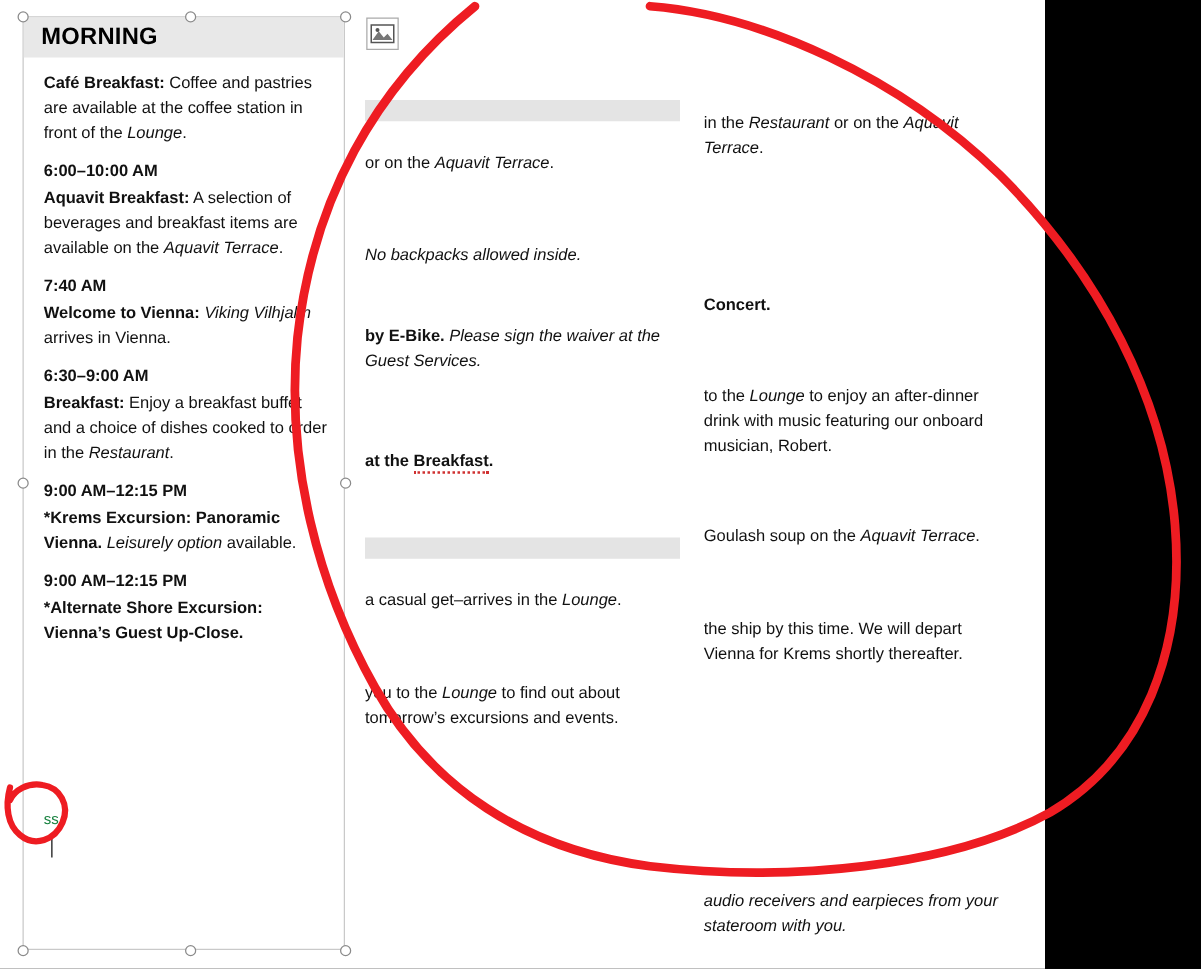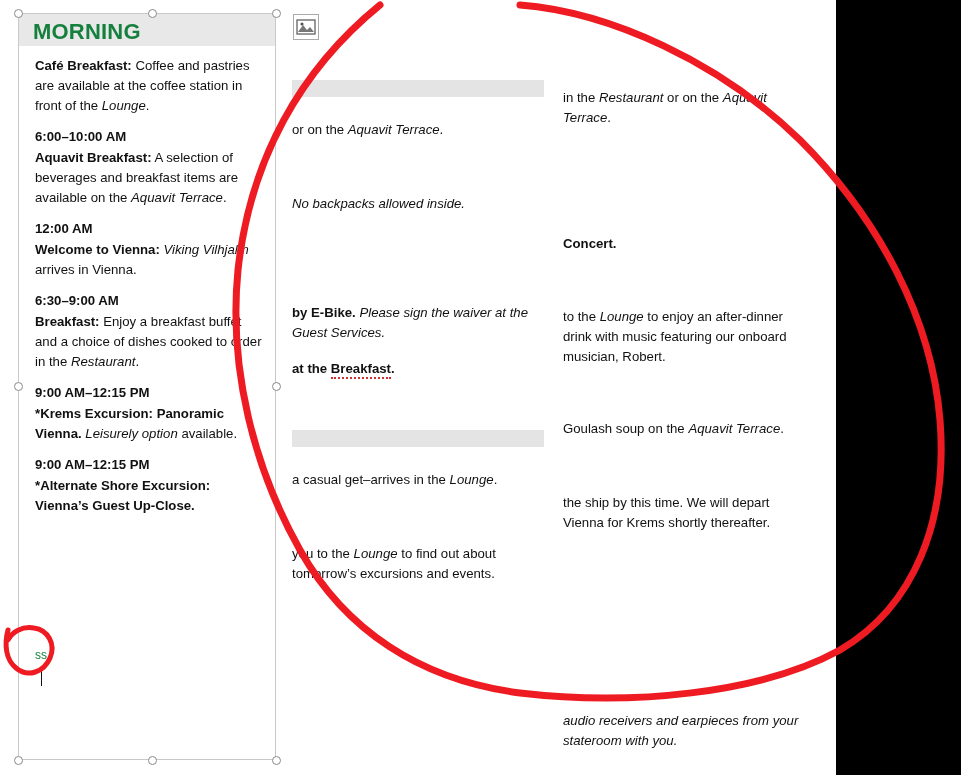--- a/index.html
+++ b/index.html
@@ -45,23 +45,23 @@
     top: 0px;
     width: 100%;
     height: 32px;
     background: #e8e8e8;
     box-sizing: border-box;
   }
   #morning-header .title {
     position: absolute;
     left: 14px;
     top: 5px;
-    font-size: 22px;
+    font-size: 19px;
     font-weight: bold;
-    color: #15803d;
+    color: #000000;
     letter-spacing: 0.2px;
   }
   .left-body {
     position: absolute;
     left: 16px;
     top: 42px;
     width: 232px;
     font-size: 13.2px;
     line-height: 20px;
     color: #111111;
@@ -179,21 +179,21 @@
     <div class="gray-bar" style="left:292px; top:80px; width:252px;"></div>
     <div class="gray-bar" style="left:292px; top:430px; width:252px;"></div>
 
     <div class="mid-col">
       <div class="abs" style="top:120px; width:252px;">
         <span>or on the </span><i>Aquavit Terrace</i><span>.</span>
       </div>
       <div class="abs" style="top:194px; width:252px;">
         <i>No backpacks allowed inside.</i>
       </div>
-      <div class="abs" style="top:259px; width:252px;margin-top:44px;">
+      <div class="abs" style="top:259px; width:252px;">
         <b>by E-Bike.</b><i> Please sign the waiver at the Guest Services.</i>
       </div>
       <div class="abs" style="top:359px; width:252px;">
         <b>at the </b><b class="underline-red">Breakfast</b><b>.</b>
       </div>
       <div class="abs" style="top:470px; width:252px;">
         <span>a casual get–arrives in the </span><i>Lounge</i><span>.</span>
       </div>
       <div class="abs" style="top:544px; width:252px;">
         <span>you to the </span><i>Lounge</i><span> to find out about tomorrow’s excursions and events.</span>
@@ -231,21 +231,21 @@
         <div class="entry">
           <span class="body"><b>Café Breakfast:</b><span> Coffee and pastries are available at the coffee station in front of the </span><i>Lounge</i><span>.</span></span>
         </div>
 
         <div class="entry">
           <span class="time">6:00–10:00 AM</span>
           <span class="body"><b>Aquavit Breakfast:</b><span> A selection of beverages and breakfast items are available on the </span><i>Aquavit Terrace</i><span>.</span></span>
         </div>
 
         <div class="entry">
-          <span class="time">12:00 AM</span>
+          <span class="time">7:40 AM</span>
           <span class="body"><b>Welcome to Vienna:</b><span> </span><i>Viking Vilhjalm</i><span> arrives in Vienna.</span></span>
         </div>
 
         <div class="entry">
           <span class="time">6:30–9:00 AM</span>
           <span class="body"><b>Breakfast:</b><span> Enjoy a breakfast buffet and a choice of dishes cooked to order in the </span><i>Restaurant</i><span>.</span></span>
         </div>
 
         <div class="entry">
           <span class="time">9:00 AM–12:15 PM</span>

